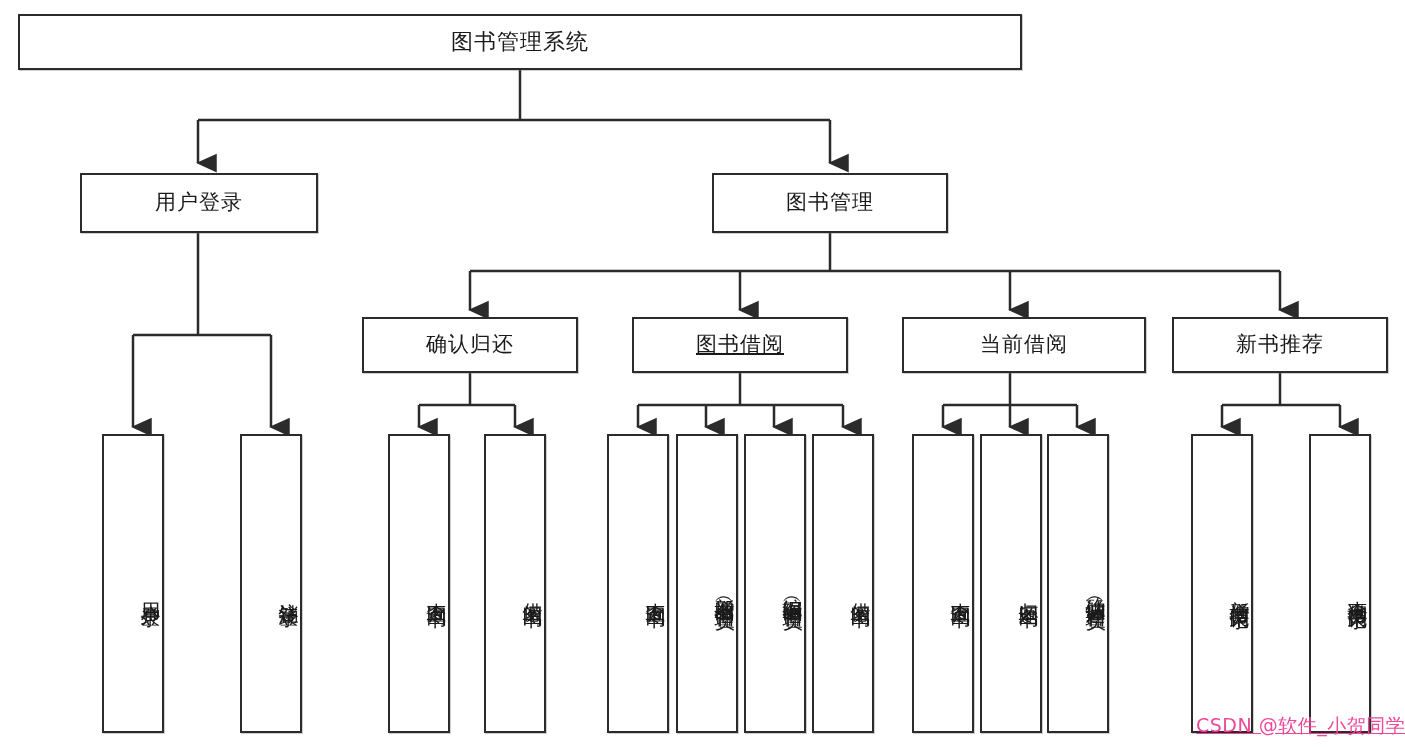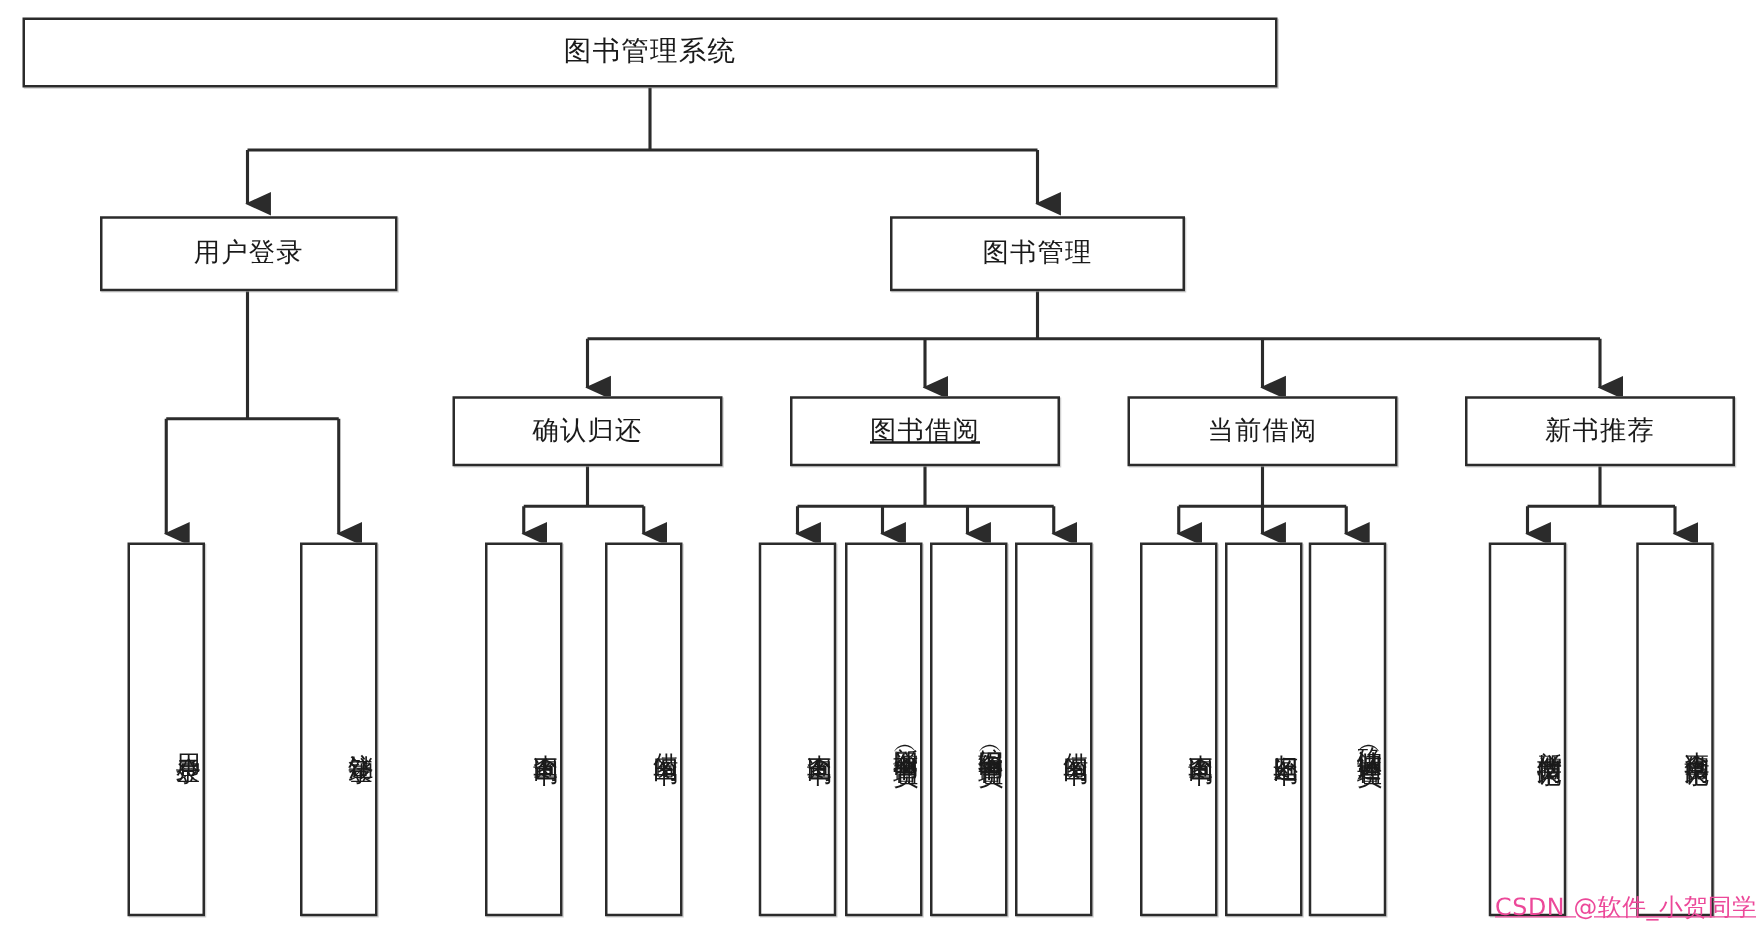--- a/index.html
+++ b/index.html
@@ -140,21 +140,21 @@
   </div>
 
   <div class="node horiz" style="left:362px; top:317px; width:216px; height:56px;">
     <span>确认归还</span>
   </div>
 
   <div class="node horiz" style="left:632px; top:317px; width:216px; height:56px;text-decoration:underline;">
     <span>图书借阅</span>
   </div>
 
-  <div class="node horiz" style="left:902px; top:317px; width:216px; height:56px;">
+  <div class="node horiz" style="left:902px; top:317px; width:244px; height:56px;">
     <span>当前借阅</span>
   </div>
 
   <div class="node horiz" style="left:1172px; top:317px; width:216px; height:56px;">
     <span>新书推荐</span>
   </div>
 
   <div class="node vert" style="left:102px; top:434px; width:62px; height:299px;">
     <span class="vtext">用户登录</span>
   </div>

